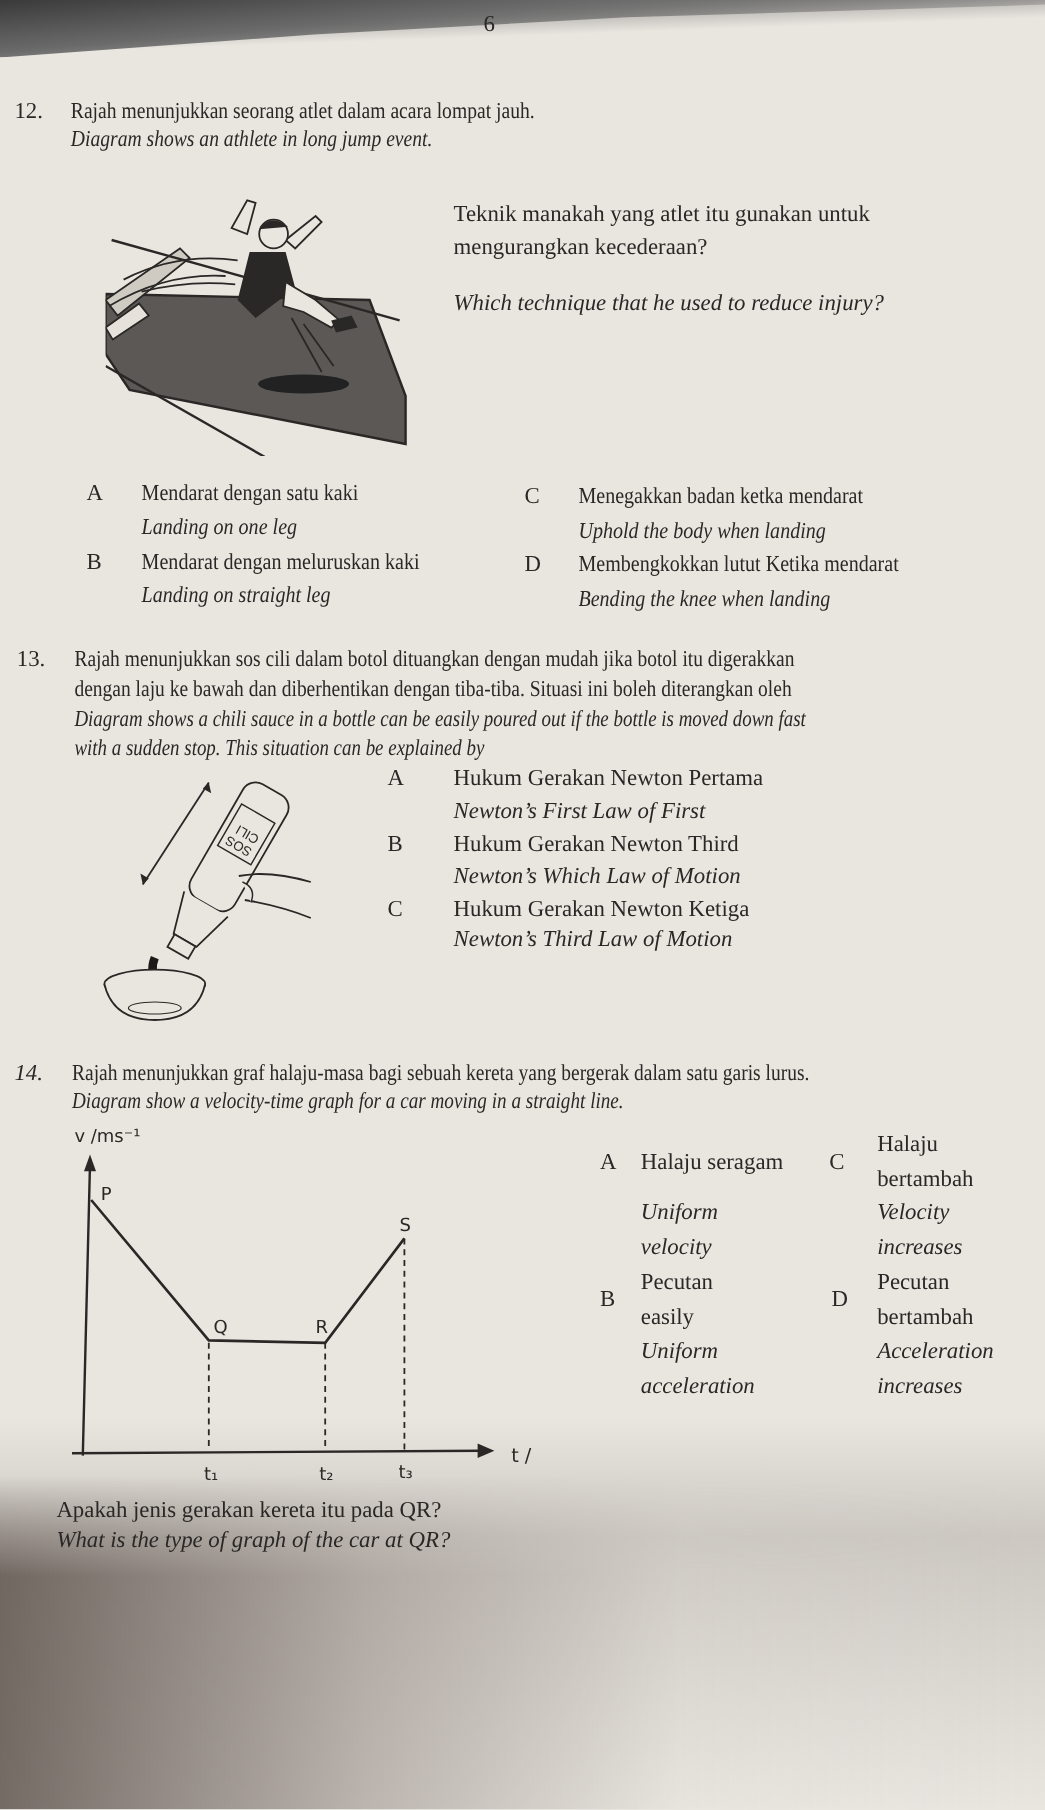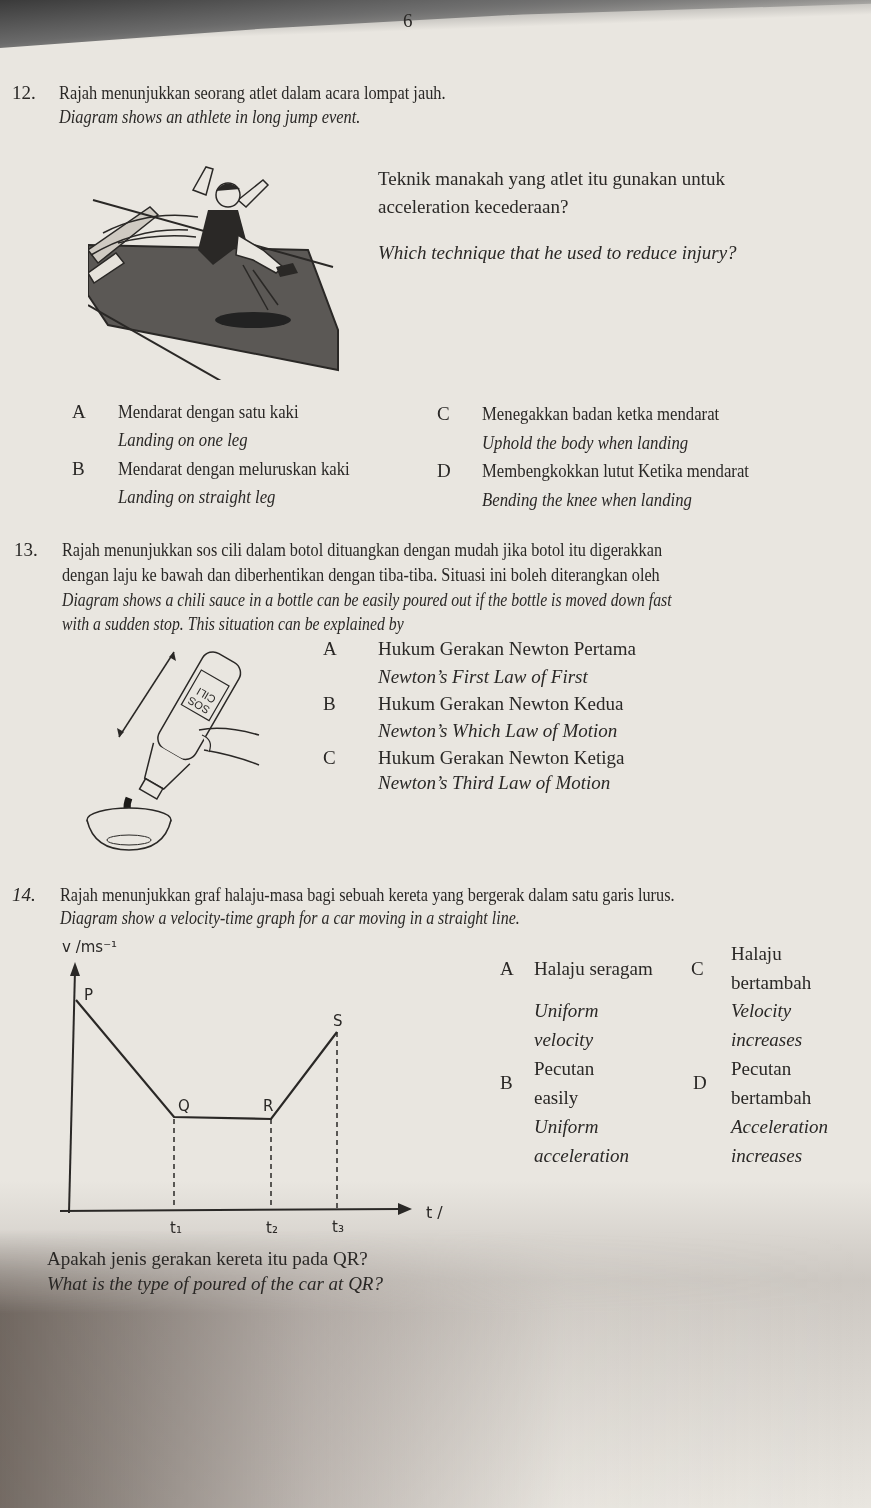--- a/index.html
+++ b/index.html
@@ -69,21 +69,21 @@
       <path d="M128,36 Q138,22 152,34" fill="#2a2826"></path>
       <path d="M120,55 L150,55 L158,85 L125,110 L110,95 Z" fill="#2a2826"></path>
       <path d="M150,80 L175,95 L195,112 L188,118 L165,105 L148,100 Z" fill="#e9e6e0" stroke="#2a2826" stroke-width="1.5"></path>
       <path d="M188,112 L205,108 L210,118 L192,122 Z" fill="#2a2826"></path>
       <line x1="155" y1="110" x2="180" y2="155" stroke="#2a2826" stroke-width="1.5"></line>
       <line x1="165" y1="115" x2="190" y2="150" stroke="#2a2826" stroke-width="1.5"></line>
     </svg>
   </div>
 
   <div class="abs txt" style="left:378px; top:166px;">Teknik manakah yang atlet itu gunakan untuk</div>
-  <div class="abs txt" style="left:378px; top:194px;">acceleration kecederaan?</div>
+  <div class="abs txt" style="left:378px; top:194px;">mengurangkan kecederaan?</div>
   <div class="abs txt it" style="left:378px; top:240px;">Which technique that he used to reduce injury?</div>
 
   <div>
     <div class="abs txt narrow" style="left:72px; top:399px;">A</div>
     <div class="abs txt narrow" style="left:118px; top:399px;"><span class="cond" style="transform:scaleX(0.88);">Mendarat dengan satu kaki</span></div>
     <div class="abs txt narrow it" style="left:118px; top:427px;"><span class="cond" style="transform:scaleX(0.88);">Landing on one leg</span></div>
   </div>
   <div>
     <div class="abs txt narrow" style="left:72px; top:456px;">B</div>
     <div class="abs txt narrow" style="left:118px; top:456px;"><span class="cond" style="transform:scaleX(0.88);">Mendarat dengan meluruskan kaki</span></div>
@@ -133,21 +133,21 @@
     </svg>
   </div>
 
   <div>
     <div class="abs txt" style="left:323px; top:636px;">A</div>
     <div class="abs txt" style="left:378px; top:636px;">Hukum Gerakan Newton Pertama</div>
     <div class="abs txt it" style="left:378px; top:664px;">Newton’s First Law of First</div>
   </div>
   <div>
     <div class="abs txt" style="left:323px; top:691px;">B</div>
-    <div class="abs txt" style="left:378px; top:691px;">Hukum Gerakan Newton Kedua</div>
+    <div class="abs txt" style="left:378px; top:691px;">Hukum Gerakan Newton Third</div>
     <div class="abs txt it" style="left:378px; top:718px;">Newton’s Which Law of Motion</div>
   </div>
   <div>
     <div class="abs txt" style="left:323px; top:745px;">C</div>
     <div class="abs txt" style="left:378px; top:745px;">Hukum Gerakan Newton Ketiga</div>
     <div class="abs txt it" style="left:378px; top:770px;">Newton’s Third Law of Motion</div>
   </div>
 </section>
 
 <section>
@@ -204,14 +204,14 @@
   </div>
   <div>
     <div class="abs txt" style="left:693px; top:1070px;">D</div>
     <div class="abs txt" style="left:731px; top:1056px;">Pecutan</div>
     <div class="abs txt" style="left:731px; top:1085px;">bertambah</div>
     <div class="abs txt it" style="left:731px; top:1114px;">Acceleration</div>
     <div class="abs txt it" style="left:731px; top:1143px;">increases</div>
   </div>
 
   <div class="abs txt" style="left:47px; top:1246px;">Apakah jenis gerakan kereta itu pada QR?</div>
-  <div class="abs txt it" style="left:47px; top:1271px;">What is the type of poured of the car at QR?</div>
+  <div class="abs txt it" style="left:47px; top:1271px;">What is the type of graph of the car at QR?</div>
 </section>
 
 </body></html>

